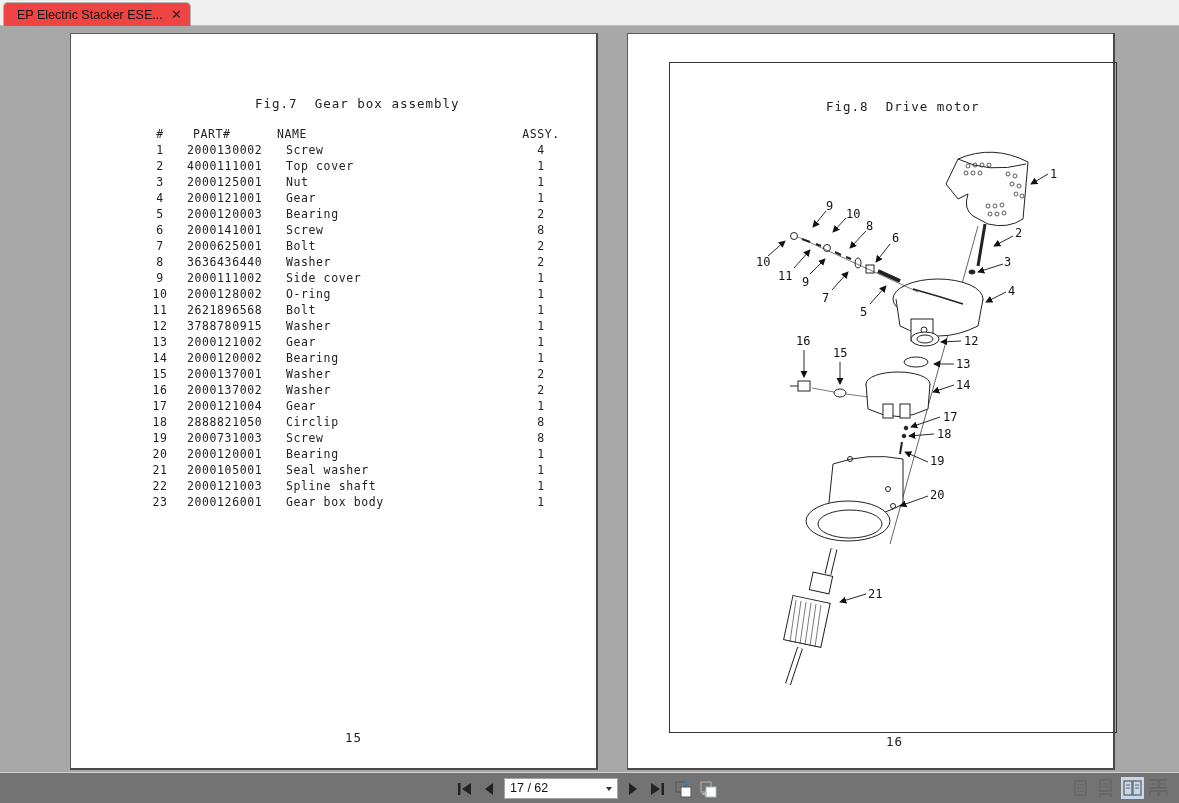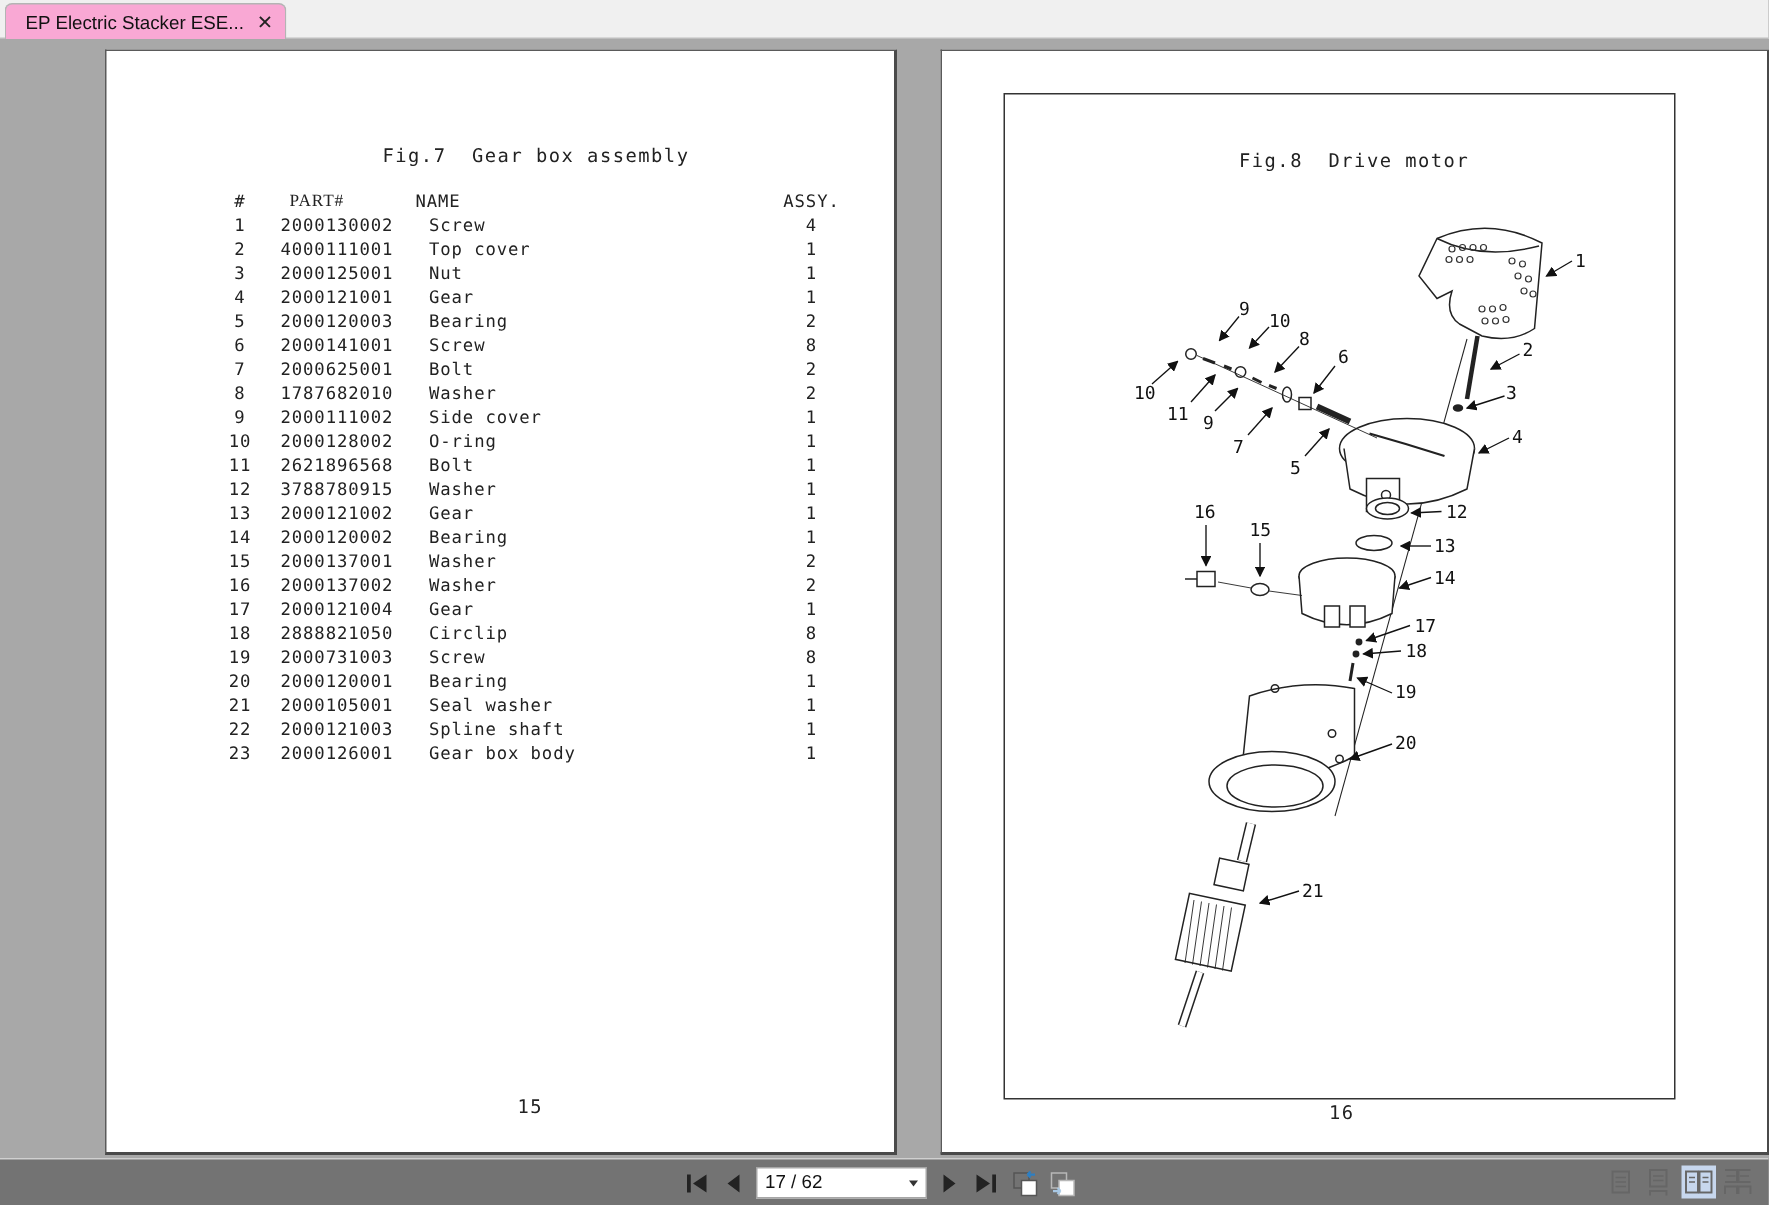--- a/index.html
+++ b/index.html
@@ -1,24 +1,24 @@
 <!DOCTYPE html>
 <html><head>
 <meta charset="utf-8">
 <style>
   * { box-sizing: border-box; margin: 0; padding: 0; }
   html, body { width: 1179px; height: 803px; overflow: hidden; background: #a8a8a8; font-family: "Liberation Sans", sans-serif; }
   .tabbar { position: absolute; left: 0; top: 0; width: 1179px; height: 26px; background: #f0f0f0; border-bottom: 1px solid #bdbdbd; }
-  .tab { position: absolute; left: 3px; top: 2px; height: 25px; width: 188px; background: #f9a8d4; border: 1px solid #b4b4b4; border-bottom: none; border-radius: 5px 5px 0 0; }
+  .tab { position: absolute; left: 3px; top: 2px; height: 25px; width: 188px; background: #ef4444; border: 1px solid #b4b4b4; border-bottom: none; border-radius: 5px 5px 0 0; }
   .tab .title { position: absolute; left: 13px; top: 5px; font-size: 12.5px; color: #111; white-space: nowrap; }
   .tab .close { position: absolute; right: 8px; top: 4px; font-size: 13px; color: #222; cursor: pointer; }
   .viewer { position: absolute; left: 0; top: 26px; width: 1179px; height: 746px; background: #a8a8a8; }
   .page { position: absolute; background: #fff; border: 1px solid #5a5a5a; border-right: 2px solid #4a4a4a; border-bottom: 2px solid #4a4a4a; }
   .page-left { left: 70px; top: 7px; width: 528px; height: 737px; }
-  .page-right { left: 627px; top: 7px; width: 553px; height: 737px; }
+  .page-right { left: 627px; top: 7px; width: 488px; height: 737px; }
   .mono { font-family: "DejaVu Sans Mono", "Liberation Mono", monospace; color: #222; }
   .fig-title { position: absolute; font-size: 12.5px; letter-spacing: 1px; white-space: pre; }
   .pnum { position: absolute; font-size: 12.5px; letter-spacing: 1px; }
   .tbl { position: absolute; left: 74px; top: 92px; width: 420px; font-size: 11.5px; letter-spacing: 0.6px; }
   .tbl .row { position: relative; height: 16px; line-height: 16px; }
   .tbl .c-item { position: absolute; left: 0; width: 30px; text-align: center; }
   .tbl .c-part { position: absolute; left: 42px; }
   .tbl .c-name { position: absolute; left: 141px; white-space: pre; }
   .tbl .c-qty { position: absolute; left: 372px; width: 48px; text-align: center; }
   .frame { position: absolute; left: 41px; top: 28px; width: 448px; height: 671px; border: 1px solid #333; }
@@ -42,21 +42,21 @@
 </div>
 
 <div class="viewer">
 
   <div class="page page-left">
     <div class="fig-title mono" style="left:184px; top:62px;">Fig.7  Gear box assembly</div>
 
     <div class="tbl mono">
       <div class="row">
         <span class="c-item">#</span>
-        <span class="c-part" style="left:48px;font-family:Liberation Serif, serif;">PART#</span>
+        <span class="c-part" style="left:48px;">PART#</span>
         <span class="c-name" style="left:132px;">NAME</span>
         <span class="c-qty">ASSY.</span>
       </div>
       <div id="table-body">
           <div class="row">
             <span class="c-item">1</span>
             <span class="c-part">2000130002</span>
             <span class="c-name">Screw</span>
             <span class="c-qty">4</span>
           </div>
@@ -91,21 +91,21 @@
             <span class="c-qty">8</span>
           </div>
           <div class="row">
             <span class="c-item">7</span>
             <span class="c-part">2000625001</span>
             <span class="c-name">Bolt</span>
             <span class="c-qty">2</span>
           </div>
           <div class="row">
             <span class="c-item">8</span>
-            <span class="c-part">1787682010</span>
+            <span class="c-part">3636436440</span>
             <span class="c-name">Washer</span>
             <span class="c-qty">2</span>
           </div>
           <div class="row">
             <span class="c-item">9</span>
             <span class="c-part">2000111002</span>
             <span class="c-name">Side cover</span>
             <span class="c-qty">1</span>
           </div>
           <div class="row">

